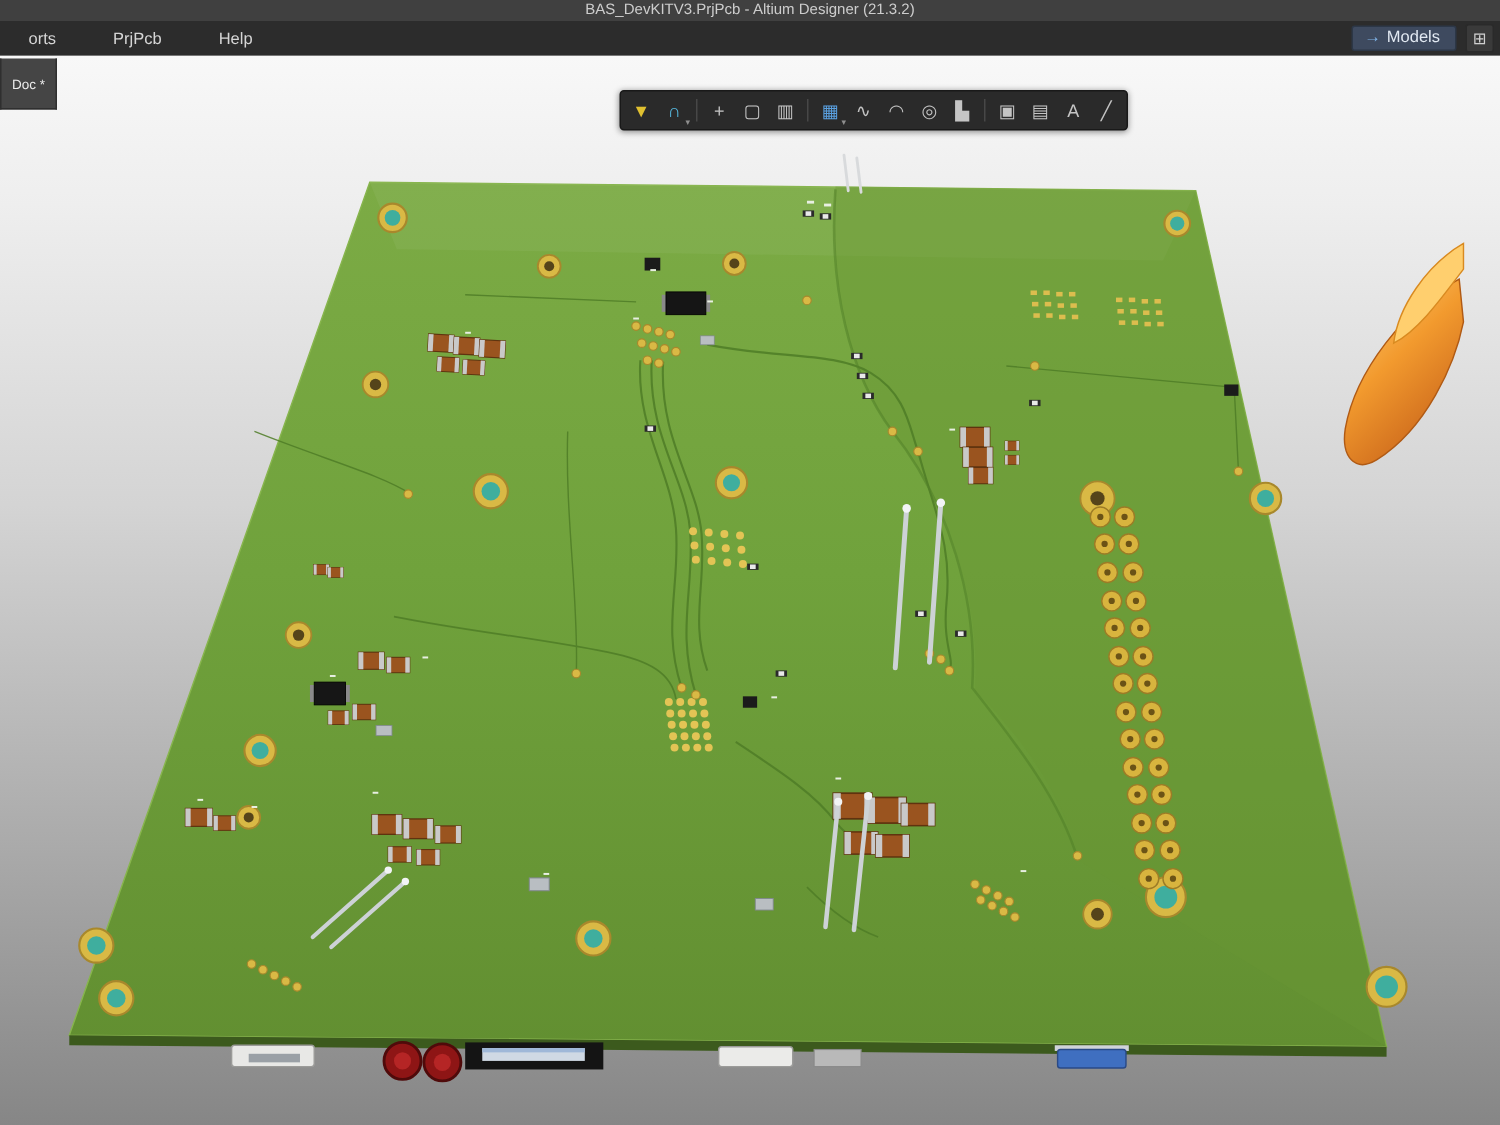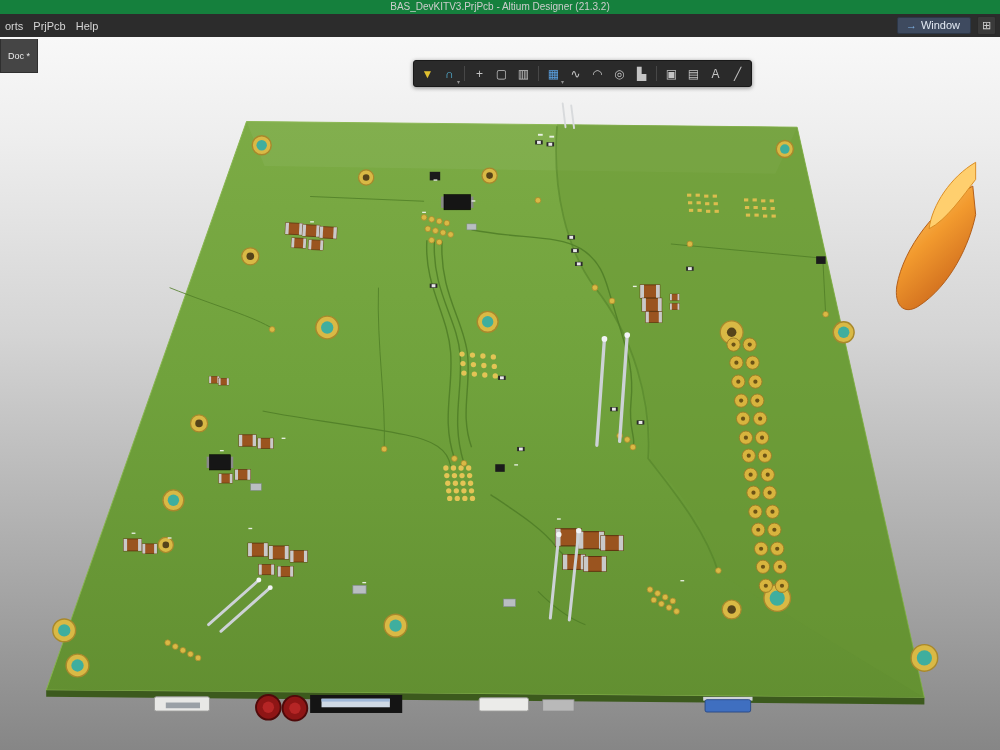--- a/index.html
+++ b/index.html
@@ -1,26 +1,26 @@
 <!DOCTYPE html>
 <html><head>
 <meta charset="utf-8">
 <style>
   html,body{margin:0;padding:0}
   body{width:1000px;height:750px;overflow:hidden;position:relative;
        font-family:"Liberation Sans",sans-serif;background:#8d8d8d;}
 
   
-  .titlebar{position:absolute;top:0;left:0;width:1000px;height:14px;background:#15803d;
+  .titlebar{position:absolute;top:0;left:0;width:1000px;height:14px;background:#404040;
             display:flex;align-items:center;justify-content:center;z-index:30;}
   .titlebar span{color:#cdcdcd;font-size:10px;line-height:14px;}
 
   .menubar{position:absolute;top:14px;left:0;width:1000px;height:23px;background:#2c2c2c;
            display:flex;align-items:center;z-index:30;color:#d6d6d6;font-size:11px;}
-  .menubar .mitem{padding:0 5px;height:23px;display:flex;align-items:center;cursor:default;white-space:nowrap;}
+  .menubar .mitem{padding:0 19px;height:23px;display:flex;align-items:center;cursor:default;white-space:nowrap;}
   .menubar .right{margin-left:auto;display:flex;align-items:center;gap:6px;padding-right:4px;}
   .share-btn{background:#3e4a5f;border:1px solid #2c3747;border-radius:2px;color:#e2e9f2;
              font-size:11px;padding:1px 10px 2px 8px;display:flex;align-items:center;gap:4px;cursor:default;}
   .share-btn .arr{color:#7fb2e5;font-size:11px;}
   .apps-btn{width:17px;height:17px;background:#3a3a3a;border:1px solid #2a2a2a;color:#cfcfcf;
             font-size:11px;display:flex;align-items:center;justify-content:center;border-radius:2px;cursor:default;}
 
   .doc-tab{position:absolute;top:39px;left:0;height:17px;background:#454545;border:1px solid #2f2f2f;border-top:none;
            color:#ececec;font-size:9px;display:flex;align-items:center;padding:8px 7px;z-index:25;cursor:default;}
 
@@ -49,21 +49,21 @@
   <span>BAS_DevKITV3.PrjPcb - Altium Designer (21.3.2)</span>
 </div>
 
 <div class="menubar">
   <span class="mitem">orts</span>
   <span class="mitem">PrjPcb</span>
   <span class="mitem">Help</span>
   <span class="right">
     <span class="share-btn">
       <span class="arr">→</span>
-      <span>Window</span>
+      <span>Models</span>
     </span>
     <span class="apps-btn">⊞</span>
   </span>
 </div>
 
 <div class="doc-tab">
   <span>Doc *</span>
 </div>
 
 <div class="viewport">

